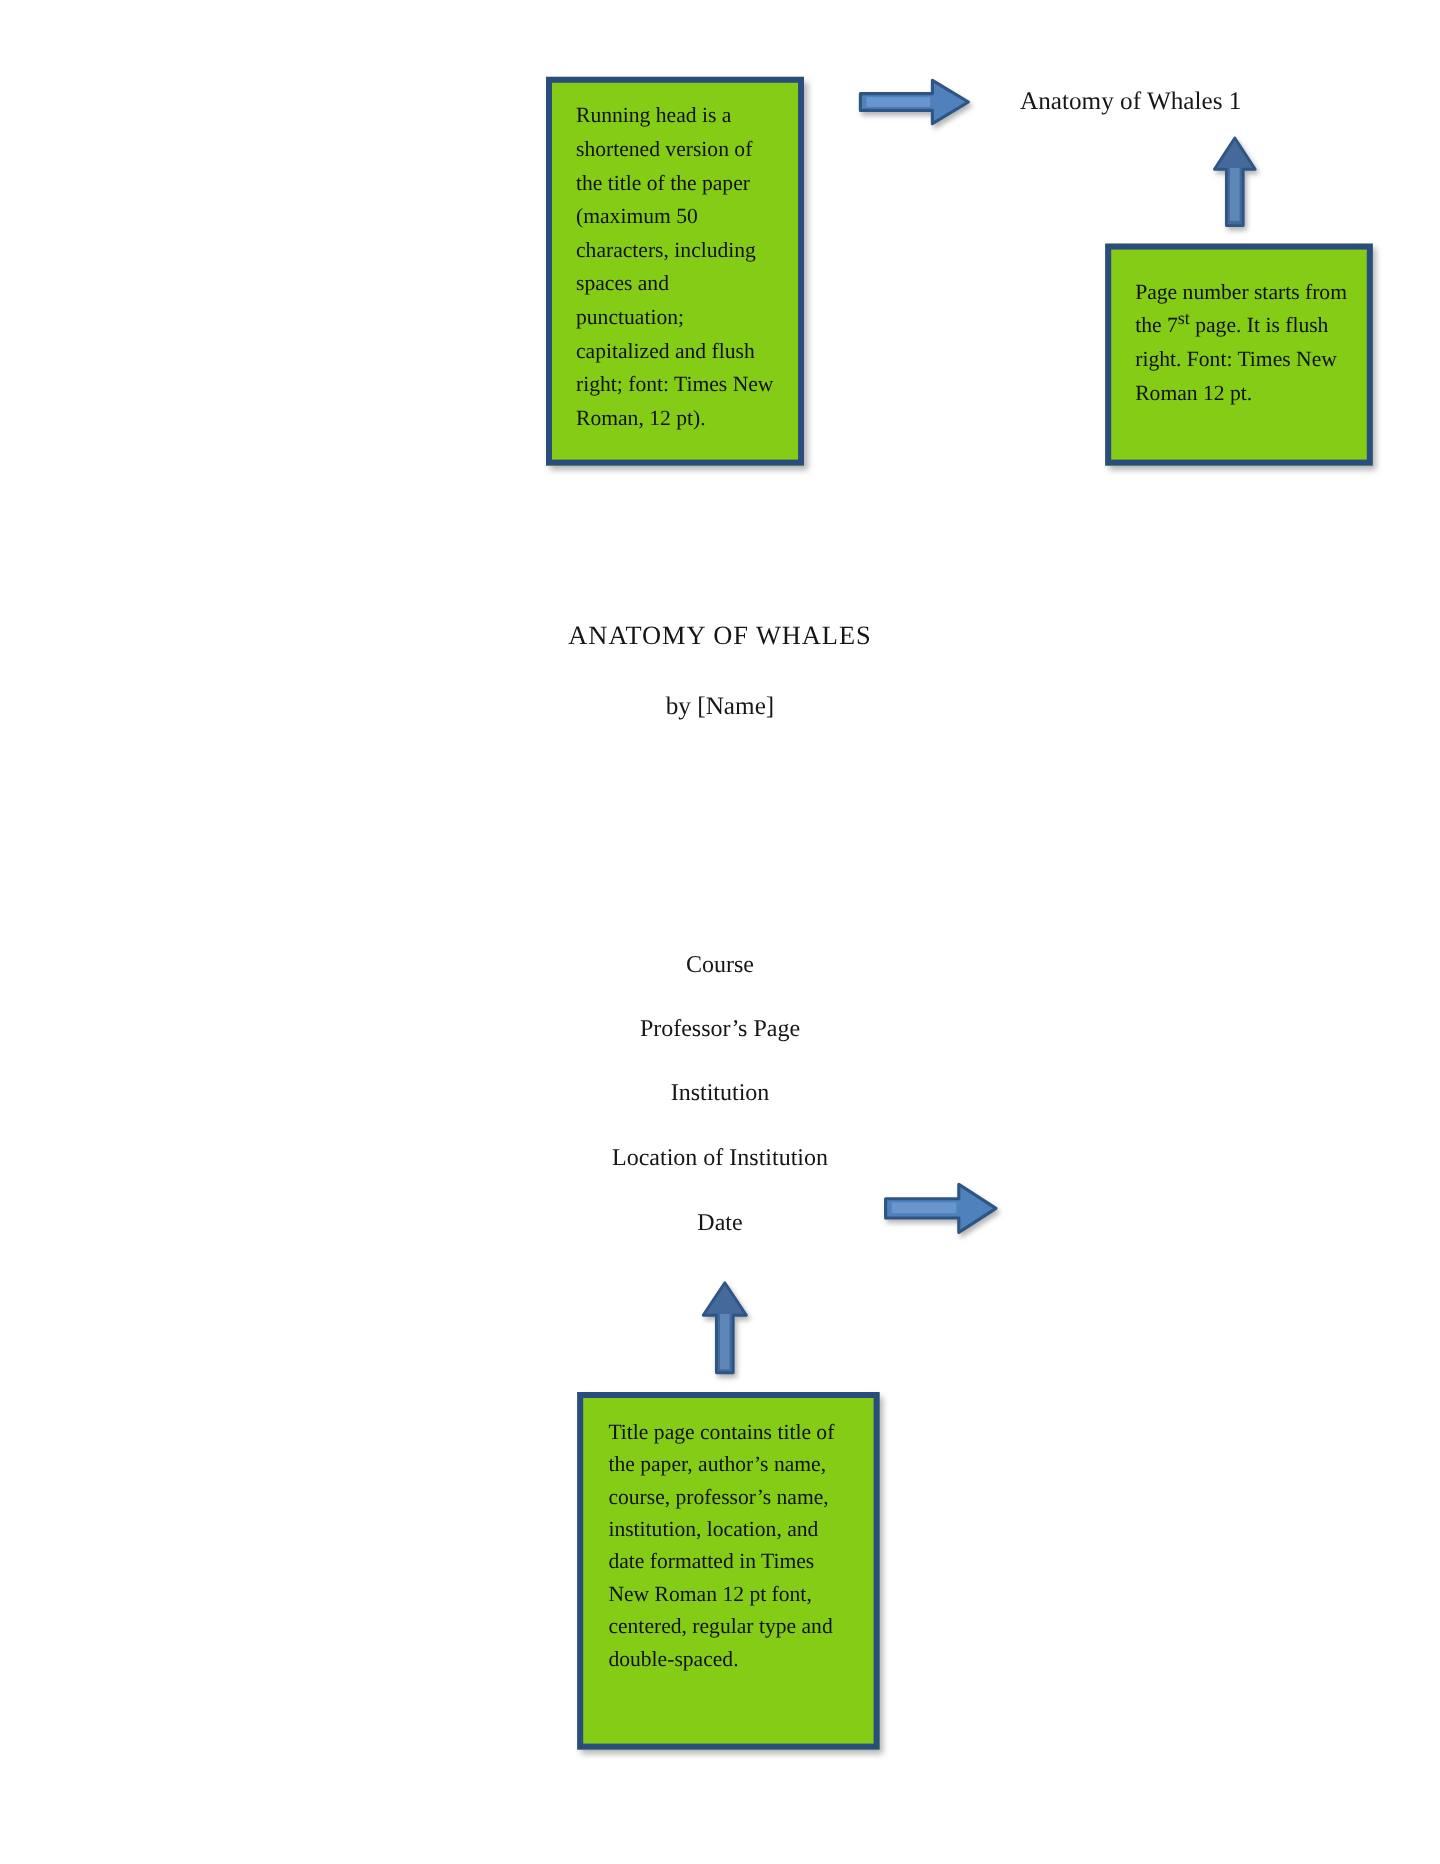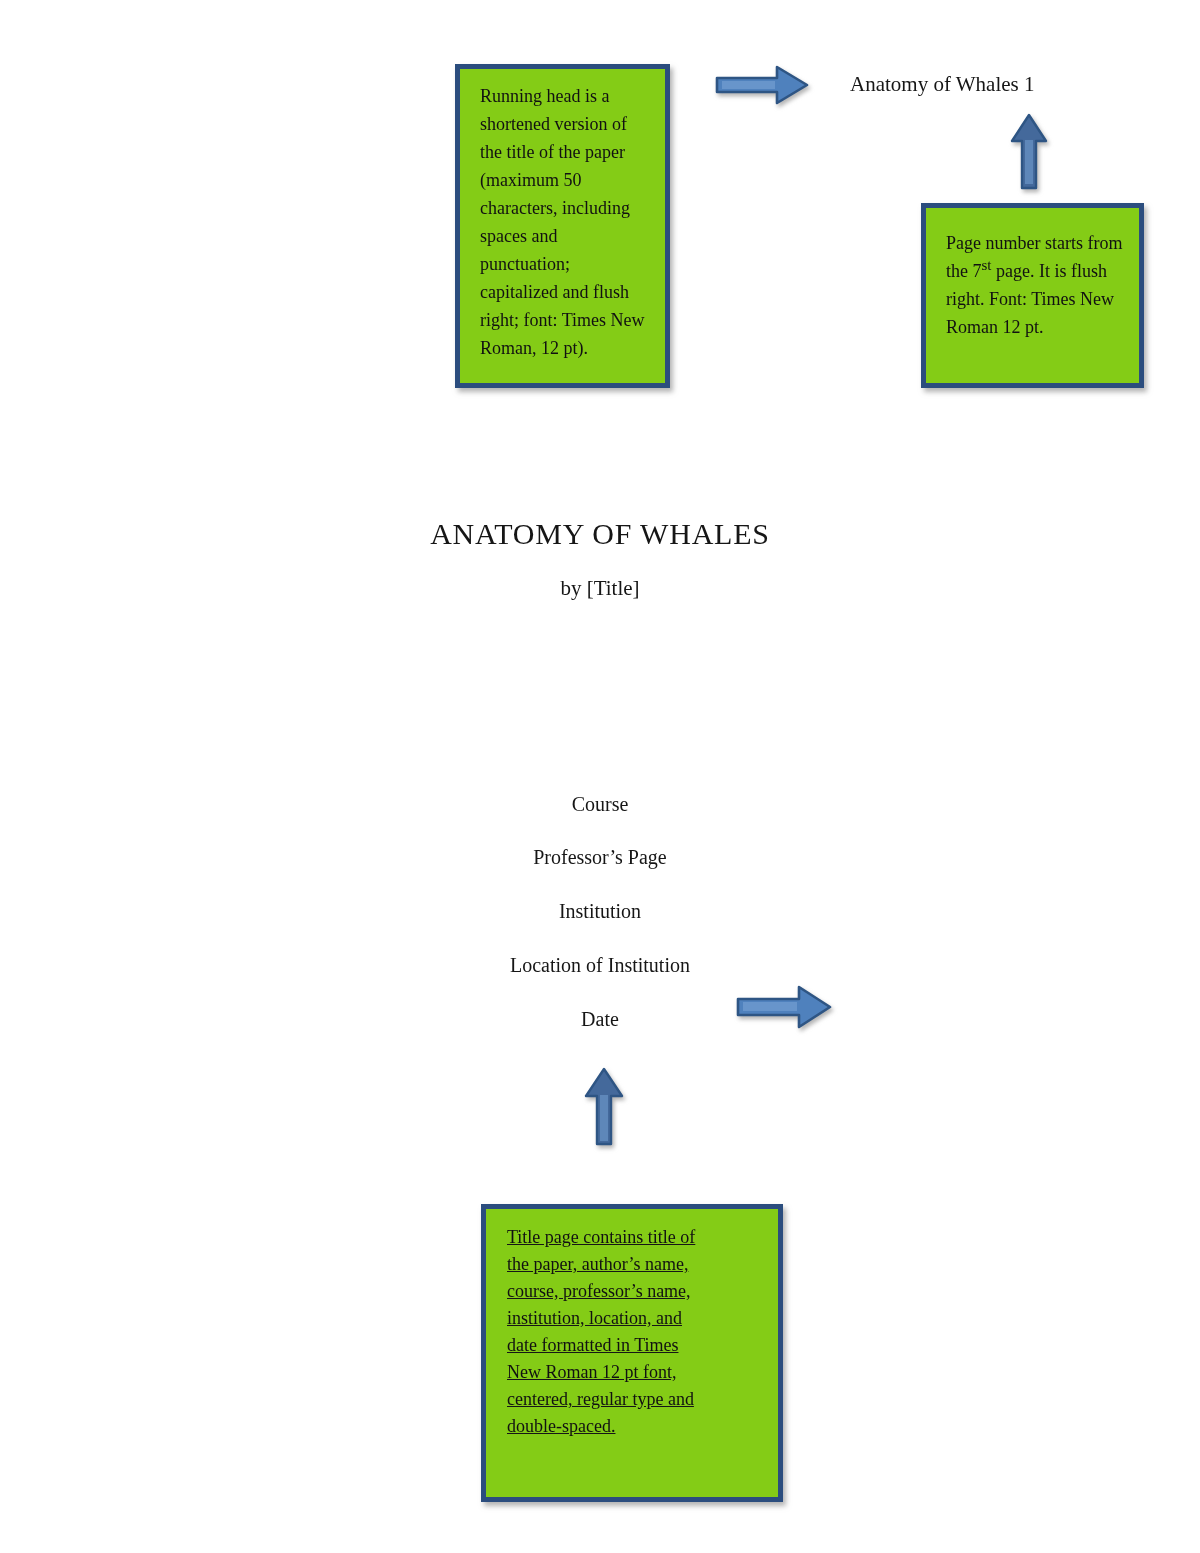--- a/index.html
+++ b/index.html
@@ -34,40 +34,39 @@
   }
   #callout-running-head p { width: 166px; }
   #callout-page-number {
     left: 921px; top: 203px;
     width: 223px; height: 185px;
     padding: 21px 8px 0 20px;
   }
   #callout-page-number p { width: 184px; }
   #callout-page-number sup { font-size: 15px; line-height: 0; }
   #callout-title-page {
-    left: 481px; top: 1204px;
-    width: 302px; height: 298px;
+    left: 481px; top: 1160px;
+    width: 252px; height: 298px;
     padding: 15px 10px 0 21px;
-    text-decoration: underline;
   }
   #callout-title-page p { width: 200px; line-height: 27px; }
 
   
   .running-head {
     position: absolute;
     left: 850px; top: 72px;
     font-size: 21px;
     white-space: nowrap;
   }
   .doc-title {
     position: absolute;
     left: 0; top: 517px;
     width: 1200px;
     text-align: center;
-    font-size: 30px;
+    font-size: 22px;
     letter-spacing: 0.8px;
   }
   .doc-byline {
     position: absolute;
     left: 0; top: 576px;
     width: 1200px;
     text-align: center;
     font-size: 21px;
   }
   .doc-line {
@@ -112,21 +111,21 @@
   <svg class="arrow" id="arrow-up-1" width="38" height="78" viewBox="0 0 38 78">
     <path d="M19 3 L36 29 L26 29 L26 76 L12 76 L12 29 L2 29 Z" fill="#44699b" stroke="#2e5584" stroke-width="2.4" stroke-linejoin="round"></path>
     <rect x="15" y="28" width="8" height="44" fill="#6d98c9" opacity="0.65"></rect>
   </svg>
 
   <div class="callout" id="callout-page-number">
     <p><span>Page number starts from the 7</span><sup>st</sup><span> page. It is flush right. Font: Times New Roman 12 pt.</span></p>
   </div>
 
   <div class="doc-title">ANATOMY OF WHALES</div>
-  <div class="doc-byline">by [Title]</div>
+  <div class="doc-byline">by [Name]</div>
 
   <div class="doc-line" id="doc-line-0">Course</div>
   <div class="doc-line" id="doc-line-1">Professor’s Page</div>
   <div class="doc-line" id="doc-line-2">Institution</div>
   <div class="doc-line" id="doc-line-3">Location of Institution</div>
   <div class="doc-line" id="doc-line-4">Date</div>
 
   <svg class="arrow" id="arrow-right-2" width="98" height="46" viewBox="0 0 98 46">
     <path d="M3 15 L64 15 L64 3 L95 23 L64 43 L64 31 L3 31 Z" fill="#4f81bd" stroke="#2e5584" stroke-width="2.6" stroke-linejoin="round"></path>
     <rect x="8" y="18" width="54" height="9" fill="#7aa3d4" opacity="0.6"></rect>

